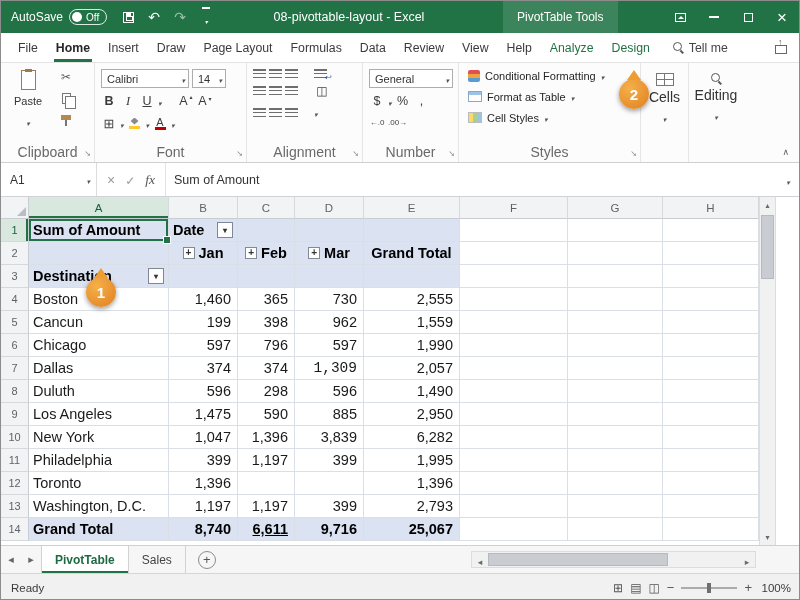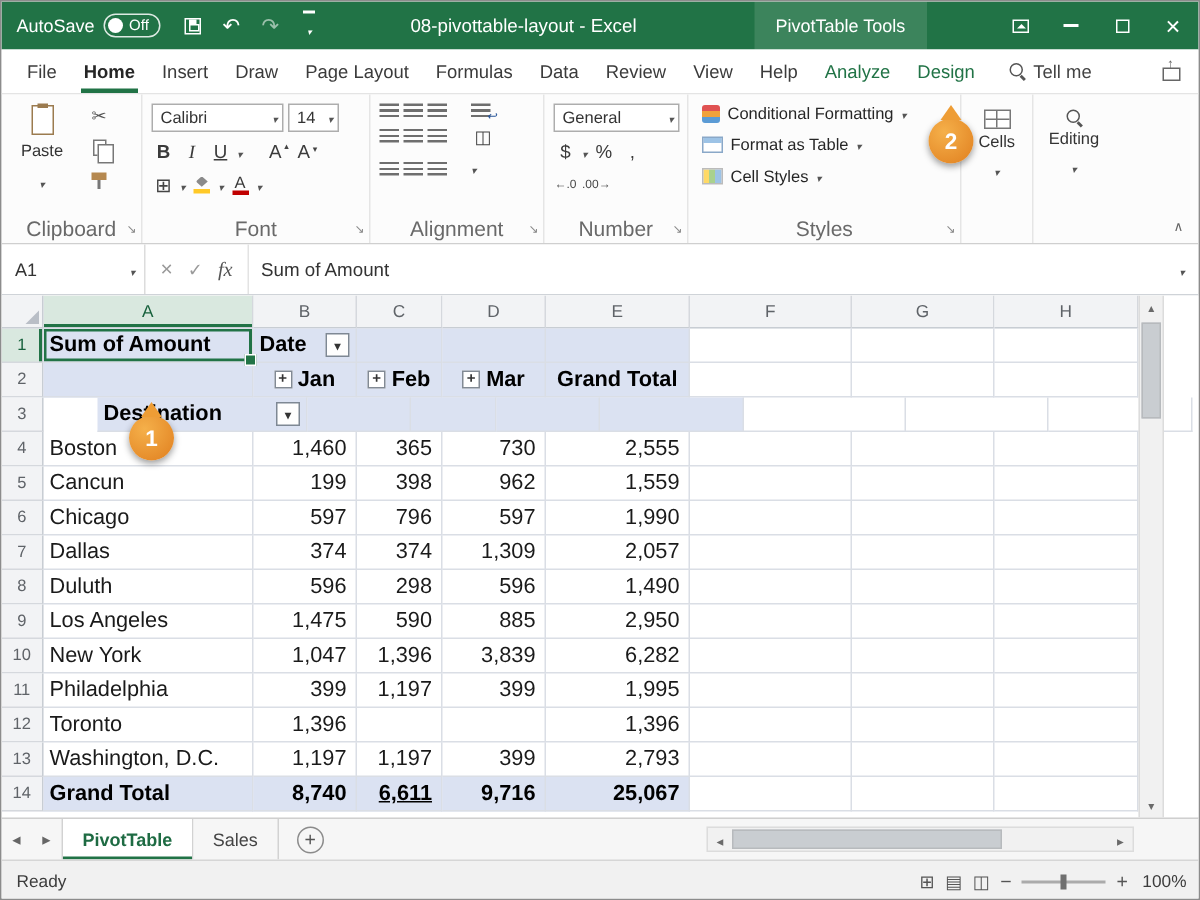--- a/index.html
+++ b/index.html
@@ -82,21 +82,21 @@
   .ic-wrap{position:relative}
   .ic-wrap::after{content:"↩";position:absolute;font-size:8px;right:-4px;bottom:-4px;color:#2b579a}
   .ic-merge::before{content:"◫";font-size:12px;color:#444}
   .dec1::before{content:"←.0";font-size:8px;color:#444}
   .dec2::before{content:".00→";font-size:8px;color:#444}
   .style-row{display:flex;align-items:center;gap:5px;height:21px;padding-left:7px;font-size:11px;color:#262626;white-space:nowrap}
   .ic-cf{width:12px;height:12px;border-radius:2px;background:linear-gradient(180deg,#e05252 0 4px,#f0a23c 4px 8px,#5b9bd5 8px 12px);flex:none}
   .ic-fat{width:14px;height:11px;border:1px solid #8aa8c8;background:linear-gradient(180deg,#9dc3e6 0 3px,#fff 3px);flex:none}
   .ic-cs{width:14px;height:11px;border:1px solid #bbb;background:linear-gradient(90deg,#ffd966 0 33%,#a9d18e 33% 66%,#9dc3e6 66%);flex:none}
   .stackg{display:flex;flex-direction:column;align-items:center;gap:3px;margin-top:8px}
-  .slabel{font-size:11px;color:#333}
+  .slabel{font-size:14px;color:#333}
   .ic-cells{width:18px;height:13px;border:1px solid #777;background:linear-gradient(#777,#777) 50% 0/1px 100% no-repeat,linear-gradient(#777,#777) 0 50%/100% 1px no-repeat,#fff}
   .ic-mag{width:11px;height:11px;position:relative;display:inline-block;flex:none}
   .ic-mag::before{content:"";position:absolute;top:0;left:0;width:7px;height:7px;border:1.4px solid #555;border-radius:50%}
   .ic-mag::after{content:"";position:absolute;width:4px;height:1.5px;background:#555;transform:rotate(45deg);right:0;bottom:1px}
   .collapse{position:absolute;right:10px;bottom:3px}
   .collapse::before{content:"∧";font-size:9px;color:#666}
 
   
   .fbar{position:absolute;top:162px;left:0;right:0;height:34px;background:#fff;border-bottom:1px solid #cfd3d8;display:flex;align-items:stretch}
   .namebox{width:96px;border-right:1px solid #dcdcdc;display:flex;align-items:center;justify-content:space-between;padding:0 6px 0 9px;font-size:12px;color:#333}
@@ -439,21 +439,21 @@
           </div>
           <div class="cell shade b ctr" style="width: 96px;">
             <span>Grand Total</span>
           </div>
           <div class="cell" style="width: 108px;"></div>
           <div class="cell" style="width: 95px;"></div>
           <div class="cell" style="width: 96px;"></div>
         </div>
         <div class="gr">
           <div class="rn" style="width: 28px;">3</div>
-          <div class="cell shade b" style="width: 140px; margin-left: 36px;">
+          <div class="cell shade b" style="width: 140px;">
             <span>Destination</span>
             <span class="fbtn"></span>
           </div>
           <div class="cell shade" style="width: 69px;"></div>
           <div class="cell shade" style="width: 57px;"></div>
           <div class="cell shade" style="width: 69px;"></div>
           <div class="cell shade" style="width: 96px;"></div>
           <div class="cell" style="width: 108px;"></div>
           <div class="cell" style="width: 95px;"></div>
           <div class="cell" style="width: 96px;"></div>
@@ -525,21 +525,21 @@
           <div class="rn" style="width: 28px;">7</div>
           <div class="cell" style="width: 140px;">
             <span>Dallas</span>
           </div>
           <div class="cell num" style="width: 69px;">
             <span>374</span>
           </div>
           <div class="cell num" style="width: 57px;">
             <span>374</span>
           </div>
-          <div class="cell num" style="width: 69px;">
+          <div class="cell num" style="width: 69px; font-family: Liberation Mono, monospace;">
             <span>1,309</span>
           </div>
           <div class="cell num" style="width: 96px;">
             <span>2,057</span>
           </div>
           <div class="cell" style="width: 108px;"></div>
           <div class="cell" style="width: 95px;"></div>
           <div class="cell" style="width: 96px;"></div>
         </div>
         <div class="gr">

